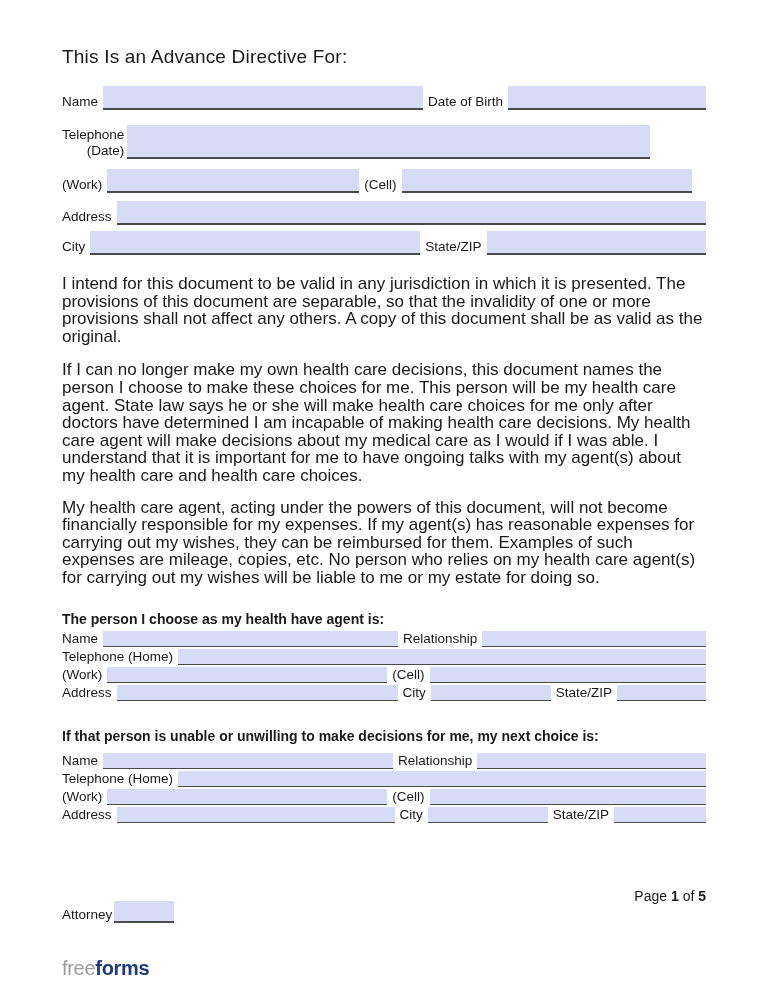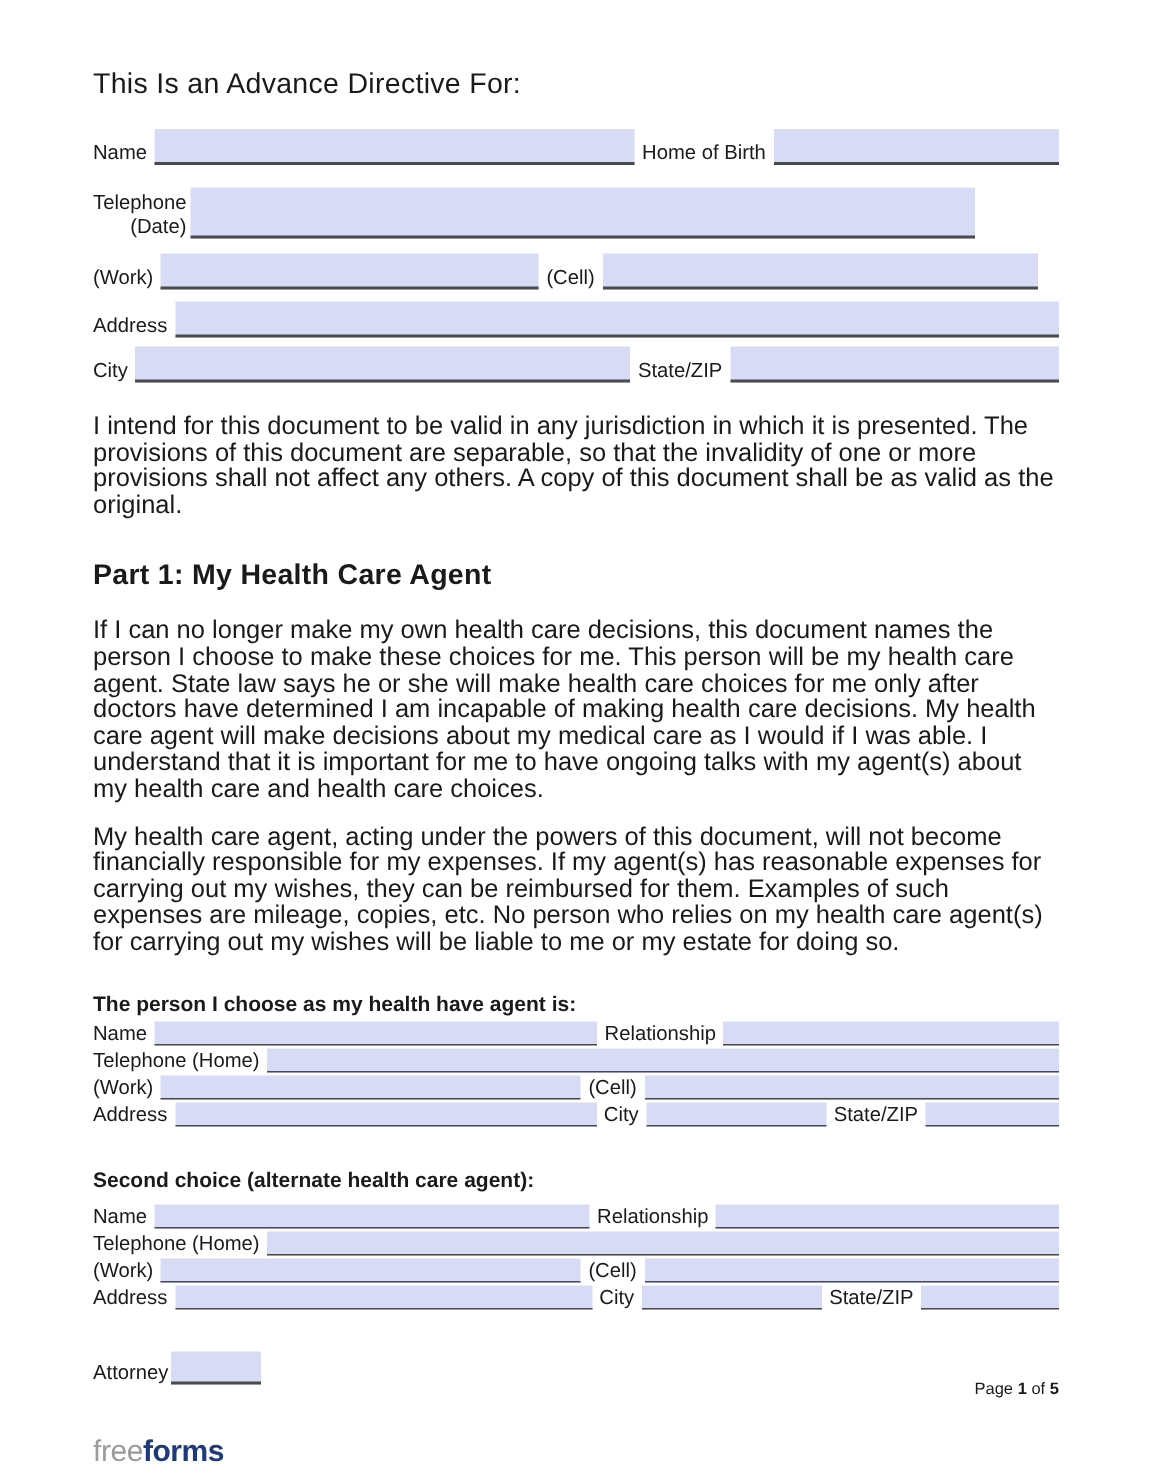--- a/index.html
+++ b/index.html
@@ -23,40 +23,40 @@
   .h2{font-size:19px;font-weight:700;margin:28px 0 0 0;letter-spacing:.2px;}
   
   .agent-head{font-size:14px;font-weight:700;margin:24px 0 3px 0;}
   .agent-head2{font-size:14px;font-weight:700;margin:26px 0 0 0;line-height:19px;}
   .agent-head2 div{display:block;}
   .arow{display:flex;align-items:flex-end;height:17px;margin-bottom:1px;}
   .albl{font-size:13.5px;white-space:nowrap;padding-right:5px;line-height:1.05;}
   .afld{background:#d8dbf6;border-bottom:1.5px solid #4a4a4a;height:16px;box-sizing:border-box;}
   .rows-gap{margin-top:6px;}
   
-  .page-num{position:absolute;right:62px;top:888px;font-size:11px;margin-top:32px;}
+  .page-num{position:absolute;right:62px;top:888px;font-size:14px;}
   .page-num b{font-weight:700;}
   .initial-row{position:absolute;left:62px;top:901px;display:flex;align-items:flex-end;}
   .initial-fld{background:#d8dbf6;border-bottom:2px solid #4a4a4a;height:22px;width:60px;box-sizing:border-box;}
   .logo{position:absolute;left:62px;top:937px;font-size:20px;letter-spacing:-0.3px;margin-top:20px;}
   .logo .free{color:#9b9b9b;font-weight:400;}
   .logo .forms{color:#1e3a7b;font-weight:700;}
 </style>
 </head>
 <body>
 
 <div class="page">
   <div class="inner">
 
     <div class="title">This Is an Advance Directive For:</div>
 
     <div class="frow" style="margin-top:18px;">
       <span class="lbl">Name</span>
       <span class="fld" style="width:320px;"></span>
-      <span class="lbl ml">Home of Birth</span>
+      <span class="lbl ml">Date of Birth</span>
       <span class="fld grow"></span>
     </div>
 
     <div class="frow" style="margin-top:15px;">
       <span class="tel-lbl">
         <span>Telephone</span>
         <span>(Date)</span>
       </span>
       <span class="fld tall grow" style="margin-right:56px;"></span>
     </div>
@@ -75,21 +75,20 @@
 
     <div class="frow" style="margin-top:6px;">
       <span class="lbl">City</span>
       <span class="fld" style="width:330px;"></span>
       <span class="lbl ml">State/ZIP</span>
       <span class="fld grow"></span>
     </div>
 
     <p class="para">I intend for this document to be valid in any jurisdiction in which it is presented. The provisions of this document are separable, so that the invalidity of one or more provisions shall not affect any others. A copy of this document shall be as valid as the original.</p>
 
-    <div class="h2">Part 1: My Health Care Agent</div>
 
     <p class="para" style="margin-top:16px;">If I can no longer make my own health care decisions, this document names the person I choose to make these choices for me. This person will be my health care agent. State law says he or she will make health care choices for me only after doctors have determined I am incapable of making health care decisions. My health care agent will make decisions about my medical care as I would if I was able. I understand that it is important for me to have ongoing talks with my agent(s) about my health care and health care choices.</p>
     <p class="para" style="margin-top:14px;">My health care agent, acting under the powers of this document, will not become financially responsible for my expenses. If my agent(s) has reasonable expenses for carrying out my wishes, they can be reimbursed for them. Examples of such expenses are mileage, copies, etc. No person who relies on my health care agent(s) for carrying out my wishes will be liable to me or my estate for doing so.</p>
 
     <div class="agent-head">The person I choose as my health have agent is:</div>
 
     <div class="arow">
       <span class="albl">Name</span>
       <span class="afld" style="width:295px;"></span>
       <span class="albl ml">Relationship</span>
@@ -108,21 +107,21 @@
     <div class="arow">
       <span class="albl">Address</span>
       <span class="afld" style="width:281px;"></span>
       <span class="albl ml">City</span>
       <span class="afld" style="width:120px;"></span>
       <span class="albl ml">State/ZIP</span>
       <span class="afld grow"></span>
     </div>
 
     <div class="agent-head2">
-      <div>Second choice (alternate health care agent):</div>
+      <div>If that person is unable or unwilling to make decisions for me, my next choice is:</div>
     </div>
 
     <div class="arow rows-gap">
       <span class="albl">Name</span>
       <span class="afld" style="width:290px;"></span>
       <span class="albl ml">Relationship</span>
       <span class="afld grow"></span>
     </div>
     <div class="arow">
       <span class="albl">Telephone (Home)</span>

